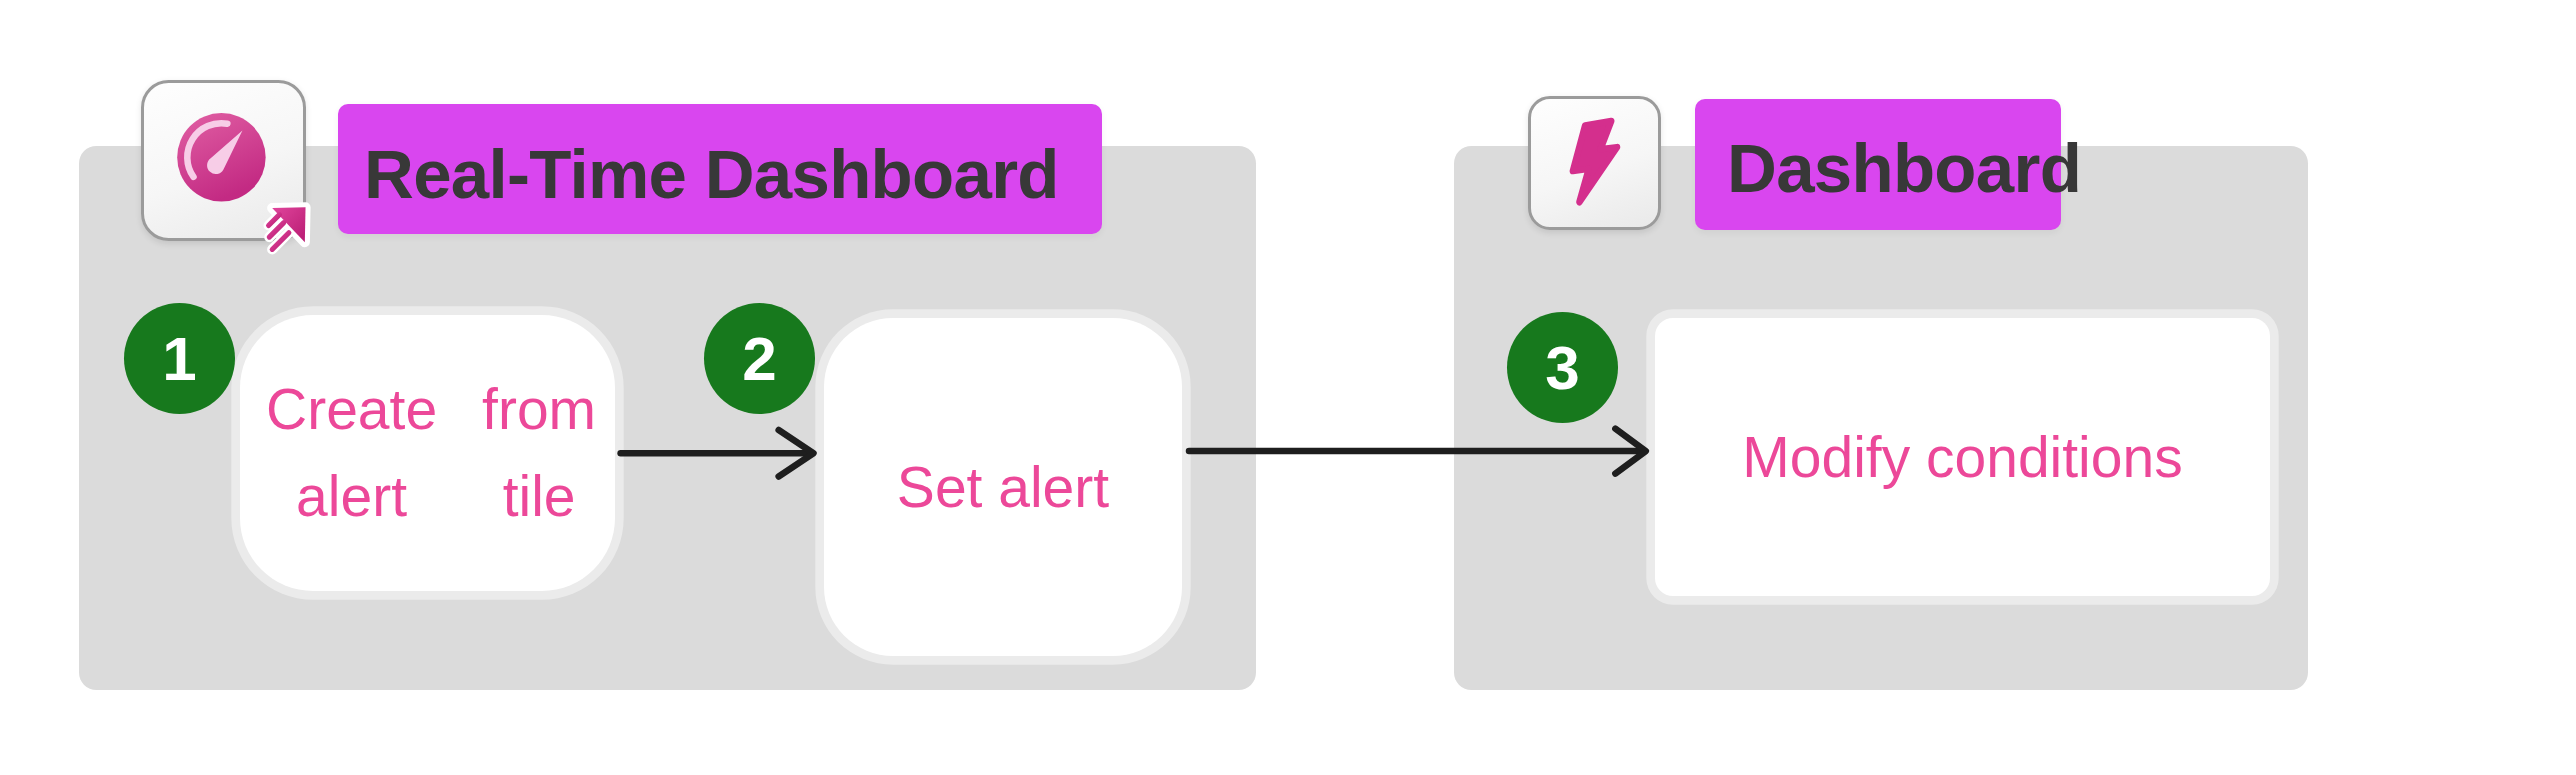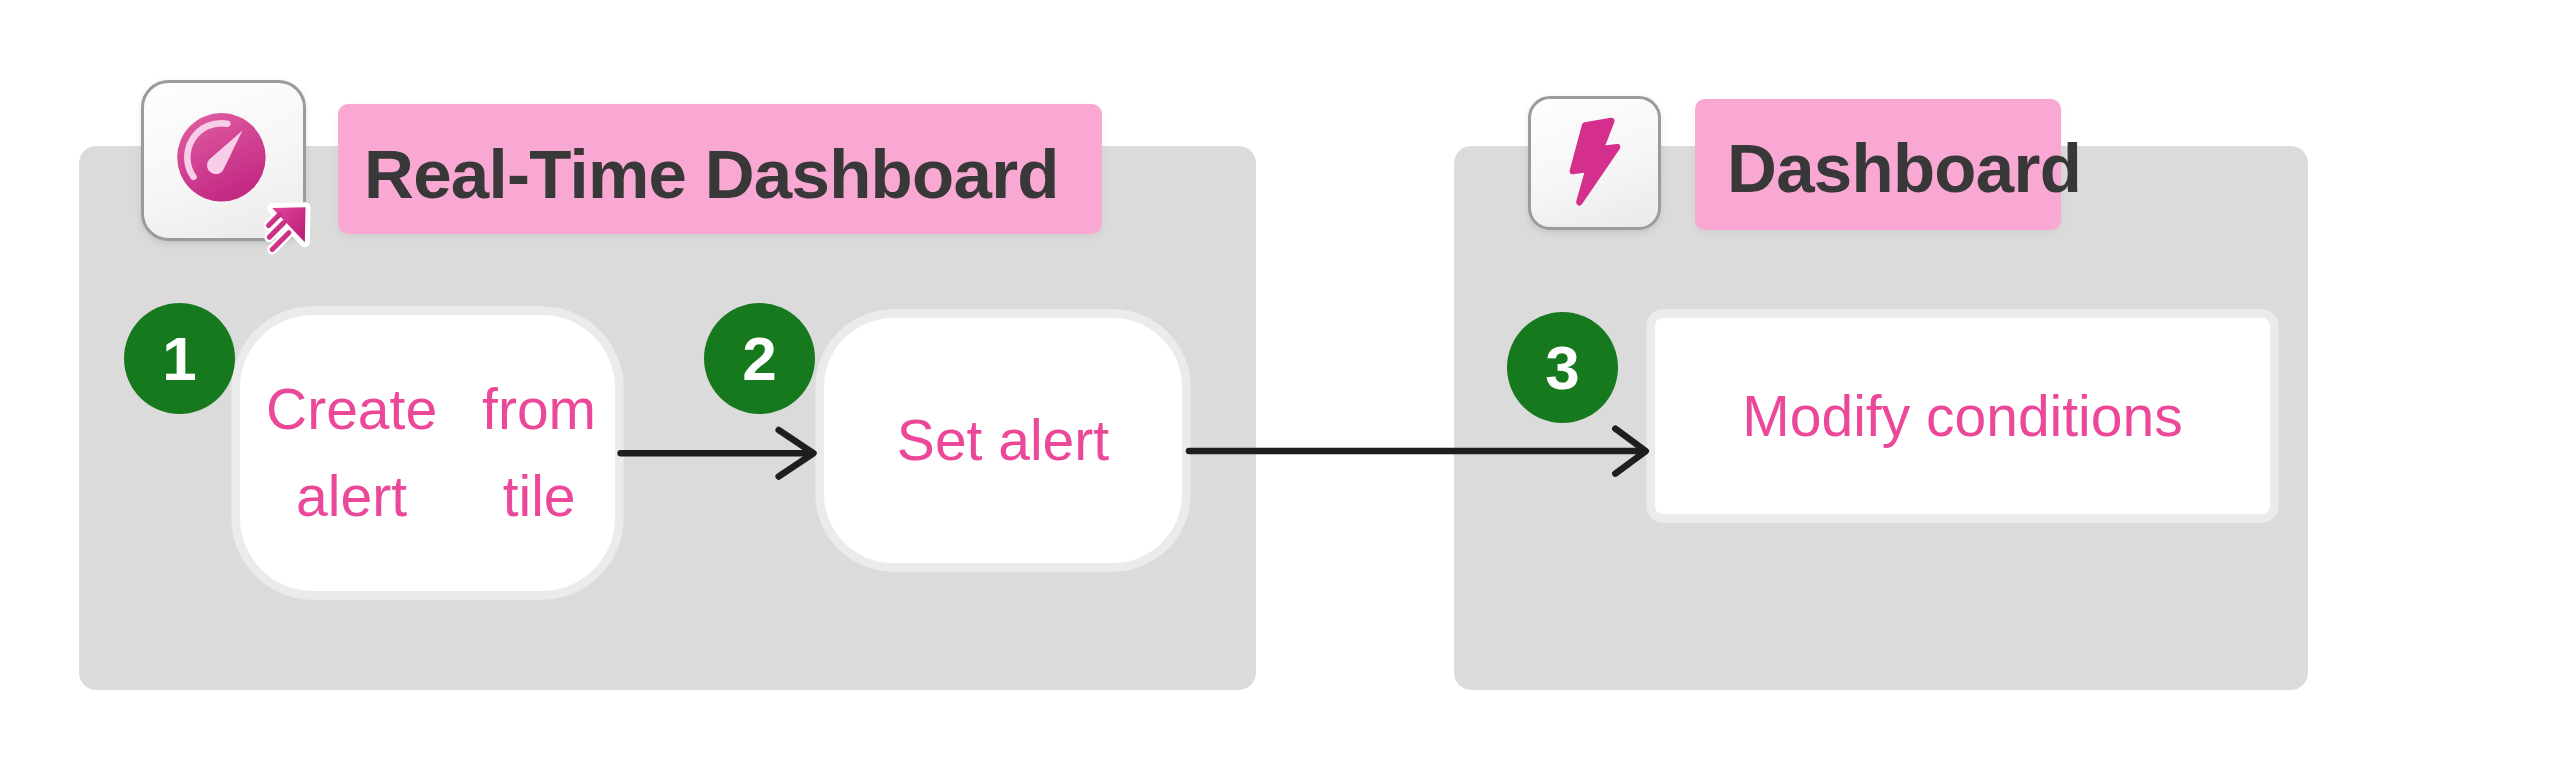--- a/index.html
+++ b/index.html
@@ -7,21 +7,21 @@
     position:relative;width:2576px;height:776px;background:#ffffff;overflow:hidden;
     font-family:"Liberation Sans", sans-serif;
   }
   .panel{
     position:absolute;top:146px;height:544px;background:#dbdbdb;border-radius:17.4px;
   }
   .panel-left{left:79px;width:1177px;}
   .panel-right{left:1454px;width:854px;}
 
   .title-label{
-    position:absolute;background:#f9a8d4;border-radius:10px;
+    position:absolute;background:#d946ef;border-radius:10px;
     box-shadow:0 2.9px 7.3px rgba(0,0,0,0.05);
     display:flex;align-items:center;
     color:#383838;font-weight:700;font-size:69px;letter-spacing:-0.7px;
     box-sizing:border-box;
   }
   .title-label-left{left:338px;top:104px;width:764px;height:130px;padding:10px 0 0 26px;}
   .title-label-right{left:1695px;top:99px;width:366px;height:131px;padding:8.7px 0 0 32px;}
 
   .tile{
     position:absolute;box-sizing:border-box;
@@ -43,22 +43,22 @@
   .badge-3{left:1507px;top:312px;}
 
   .step-box{
     position:absolute;background:#ffffff;
     box-shadow:0 0 0 8.7px rgba(255,255,255,0.45);
     display:flex;align-items:center;justify-content:center;
     color:#ec4899;font-size:57px;line-height:87px;font-weight:400;
     text-align:center;z-index:2;
   }
   .box-1{left:240px;top:315px;width:375px;height:276px;border-radius:73px;}
-  .box-2{left:824px;top:318px;width:358px;height:245px;border-radius:69px;}
-  .box-3{left:1655px;top:318px;width:615px;height:196px;border-radius:8px;}
+  .box-2{left:824px;top:318px;width:358px;height:338px;border-radius:69px;}
+  .box-3{left:1655px;top:318px;width:615px;height:278px;border-radius:18px;}
   .step-box .line{display:block;}
 
   .arrows{position:absolute;left:0;top:0;width:2576px;height:776px;z-index:4;pointer-events:none;}
 </style>
 </head>
 <body>
 
 <div class="canvas">
 
   <div class="panel panel-left"></div>

